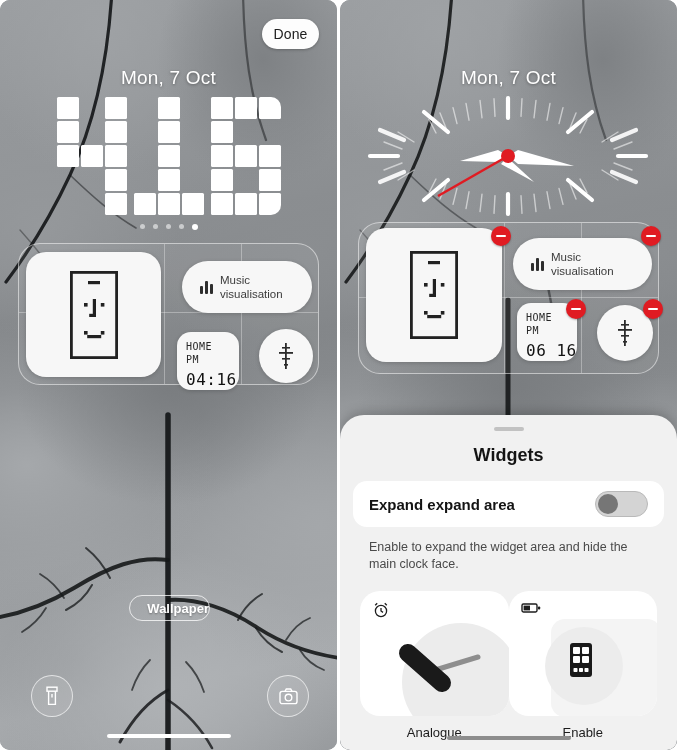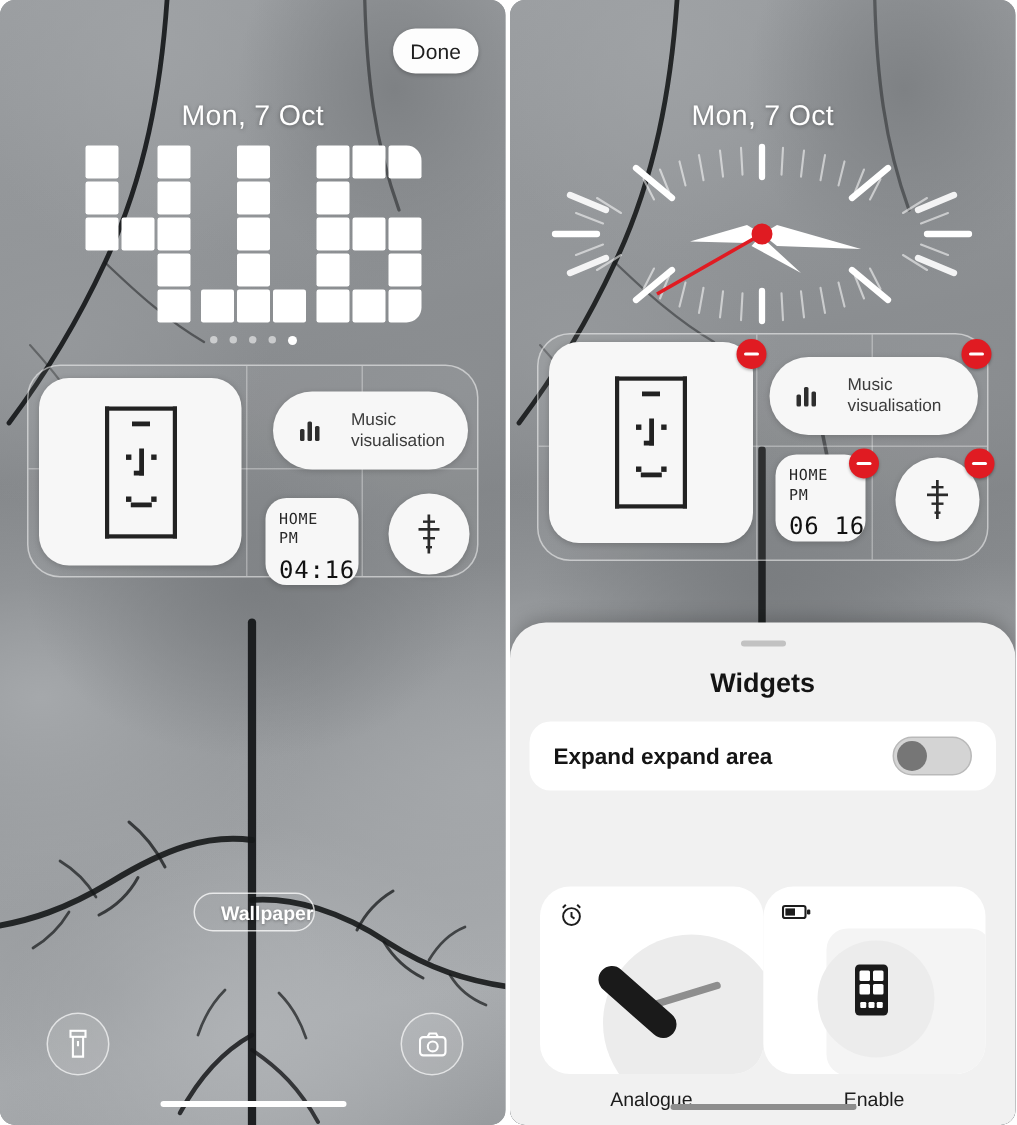--- a/index.html
+++ b/index.html
@@ -88,21 +88,21 @@
     position: absolute;
     border: 1.2px solid rgba(255,255,255,.5);
     border-radius: 22px;
     background: rgba(255,255,255,.06);
   }
   .wbox .gridline { position: absolute; background: rgba(255,255,255,.32); }
 
   .wcard { position: absolute; background: #f7f7f7; box-shadow: 0 1px 4px rgba(0,0,0,.18); }
 
   .face-card { border-radius: 20px; display:flex; align-items:center; justify-content:center; }
-  .music-card { border-radius: 40px; display:flex; align-items:center; gap: 21px; padding-left: 18px; }
+  .music-card { border-radius: 40px; display:flex; align-items:center; gap: 7px; padding-left: 18px; }
   .music-txt { font-size: 11.5px; color: #3c3c3c; line-height: 14px; }
   .bars { display:flex; align-items:flex-end; gap: 2px; height: 14px; }
   .bars span { width: 3px; background: #2e2e2e; border-radius: 1px; }
 
   .home-card { border-radius: 14px; padding: 8px 0 0 9px; }
   .home-card .lbl { font-family: "DejaVu Sans Mono", monospace; font-size: 10px; color:#272727; letter-spacing:.5px; line-height: 13px; }
   .home-card .tm  { font-family: "DejaVu Sans Mono", monospace; font-size: 16px; color:#111; letter-spacing:.5px; margin-top: 4px; }
 
   .compass-card { border-radius: 50%; display:flex; align-items:center; justify-content:center; }
 
@@ -495,20 +495,21 @@
       <div class="grab"></div>
       <div class="sheet-title">Widgets</div>
 
       <div class="row">
         <div class="row-label">Expand expand area</div>
         <div class="toggle">
           <div class="knob"></div>
         </div>
       </div>
 
+      <div class="hint">Enable to expand the widget area and hide the main clock face.</div>
 
       <div class="cards">
         <div class="pcard-wrap">
           <div class="pcard">
             <svg class="ico" width="18" height="18" viewBox="0 0 18 18">
               <g fill="none" stroke="#1d1d1d" stroke-width="1.3">
                 <circle cx="9" cy="10" r="5.6"></circle>
                 <path d="M3.2,4.2 L5.2,2.2"></path>
                   <path d="M14.8,4.2 L12.8,2.2"></path>
                 <path d="M9,7 L9,10 L11,11.4"></path>

